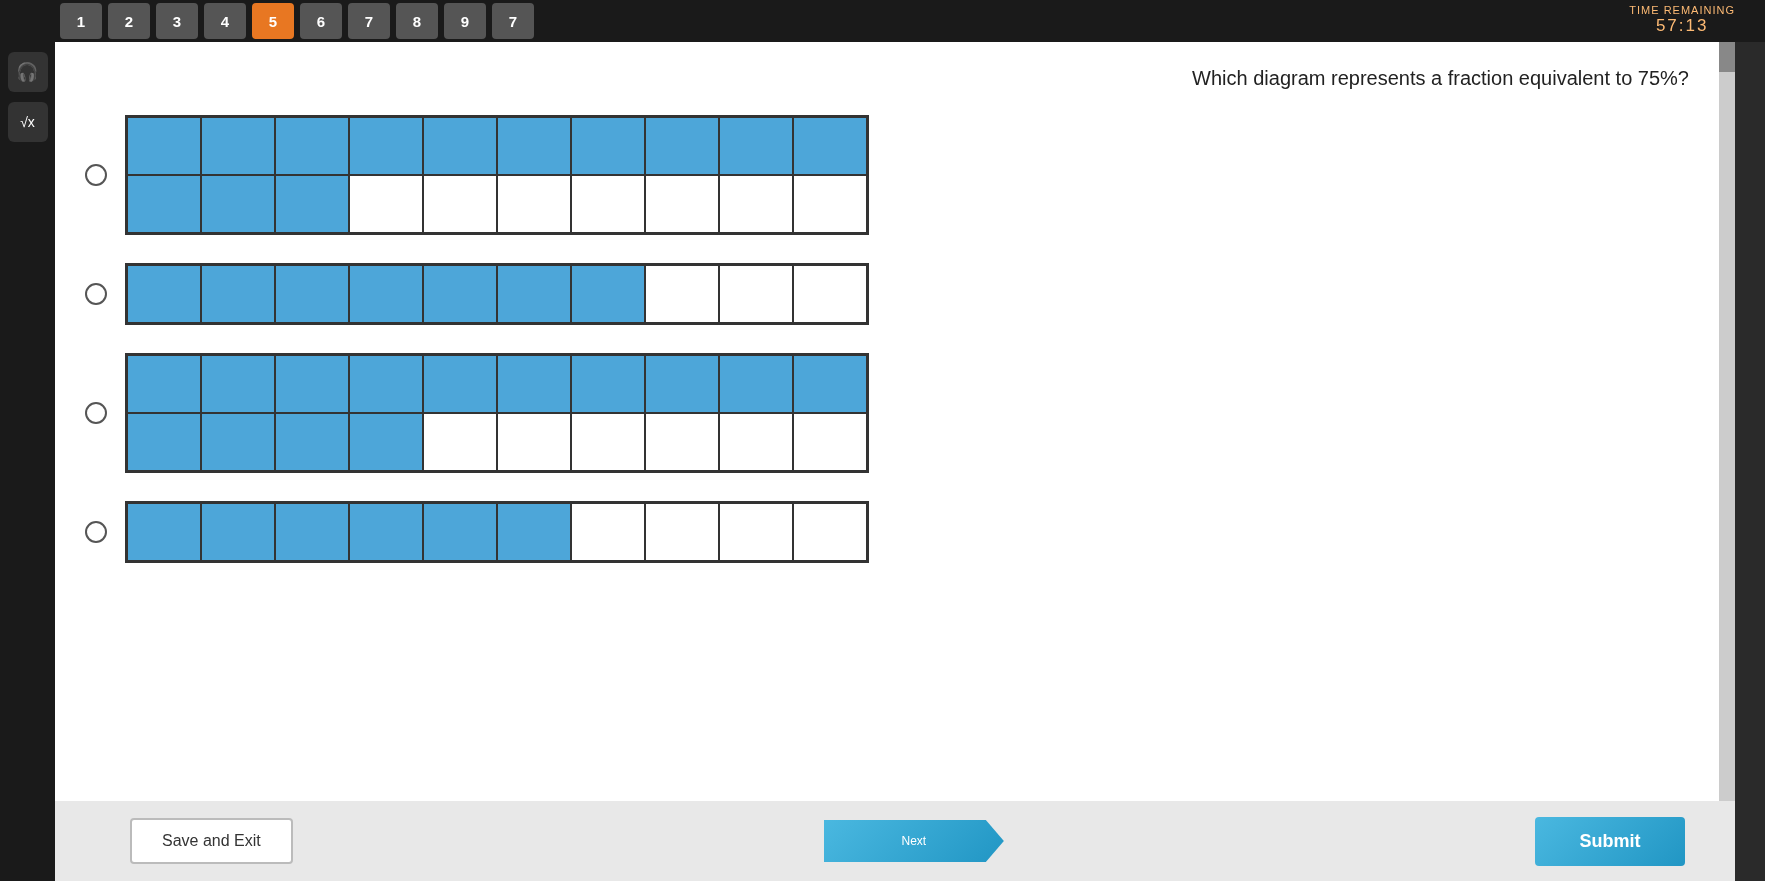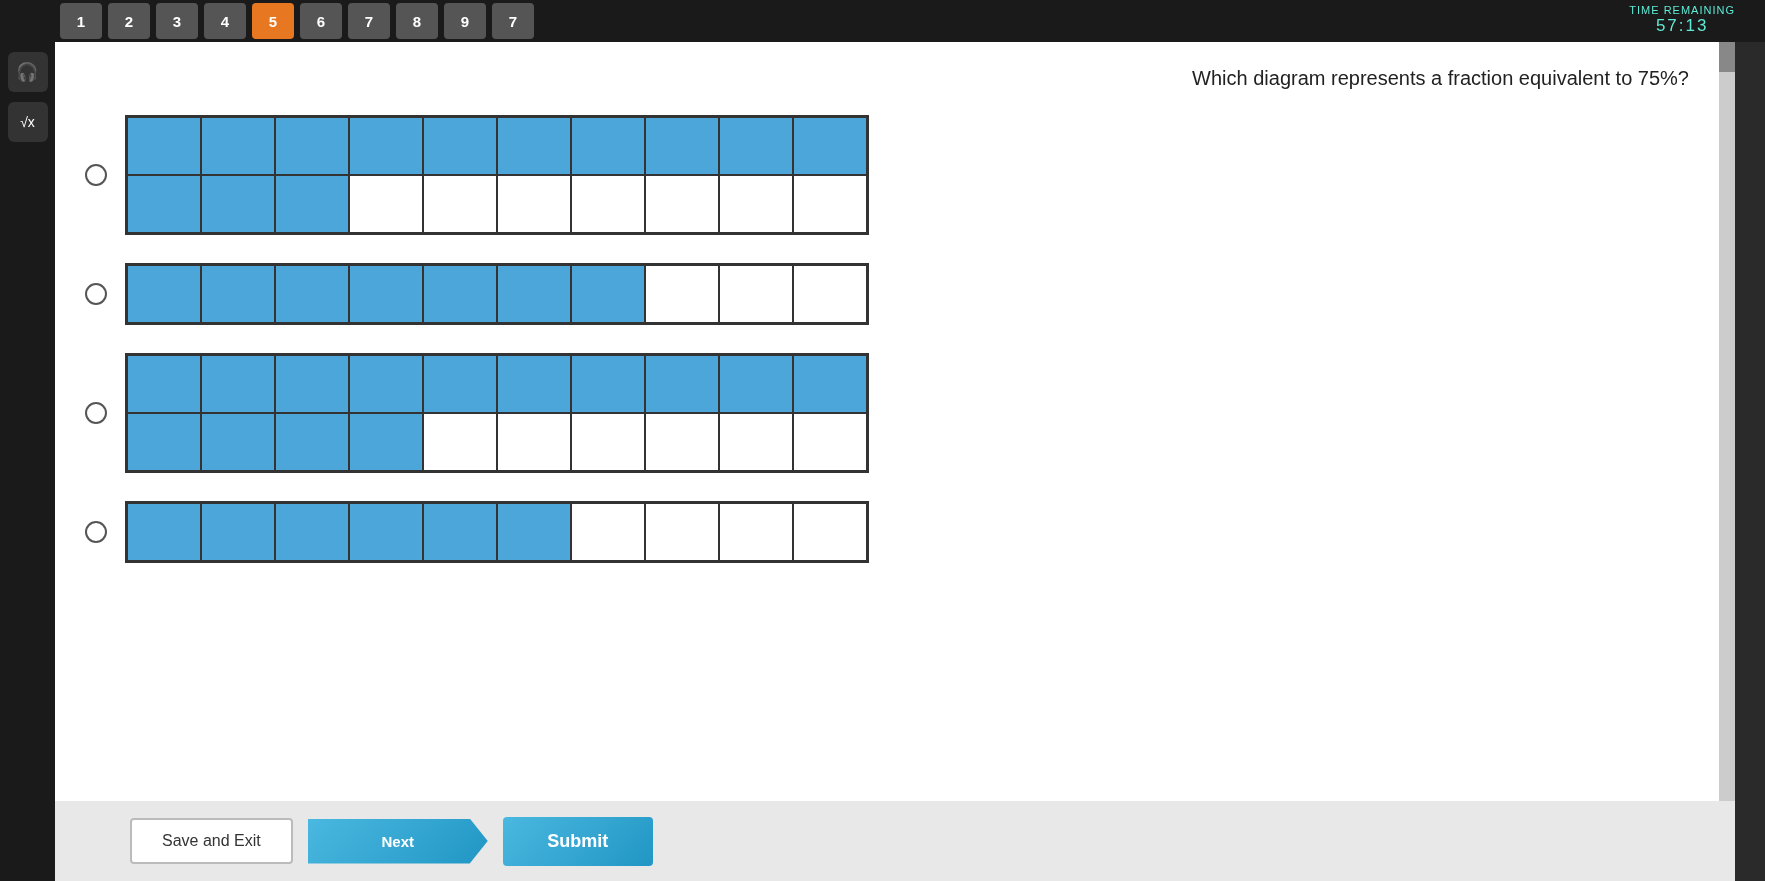--- a/index.html
+++ b/index.html
@@ -38,21 +38,21 @@
       background: #555;
     }
     .question-btn.active {
       background: #e87722;
     }
 
     .timer-block {
       position: absolute;
       top: 4px;
       right: 30px;
-      color: #5eead4;
+      color: #fdba74;
       text-align: center;
     }
     .timer-label {
       font-size: 11px;
       letter-spacing: 1px;
     }
     .timer-value {
       font-size: 17px;
       font-weight: normal;
       letter-spacing: 2px;
@@ -178,41 +178,41 @@
     
     .bottom-bar {
       position: absolute;
       bottom: 0;
       left: 55px;
       right: 30px;
       height: 80px;
       background: #e8e8e8;
       display: flex;
       align-items: center;
-      justify-content: flex-start;
+      justify-content: space-between;
       padding: 0 20px;
       gap: 15px;
     }
 
     .btn-save-exit {
       background: white;
       border: 2px solid #bbb;
       padding: 12px 30px;
       font-size: 16px;
       color: #333;
       cursor: pointer;
       border-radius: 4px;
     }
 
     .btn-next {
       background: linear-gradient(135deg, #4ab8e0, #2196c4);
       border: none;
       padding: 14px 50px;
-      font-size: 15px;
-      font-weight: bold;
+      font-size: 12px;
+      font-weight: normal;
       color: white;
       cursor: pointer;
       clip-path: polygon(0 0, 90% 0, 100% 50%, 90% 100%, 0 100%);
       min-width: 180px;
     }
 
     .btn-submit {
       background: linear-gradient(135deg, #4ab8e0, #2196c4);
       border: none;
       padding: 14px 40px;

